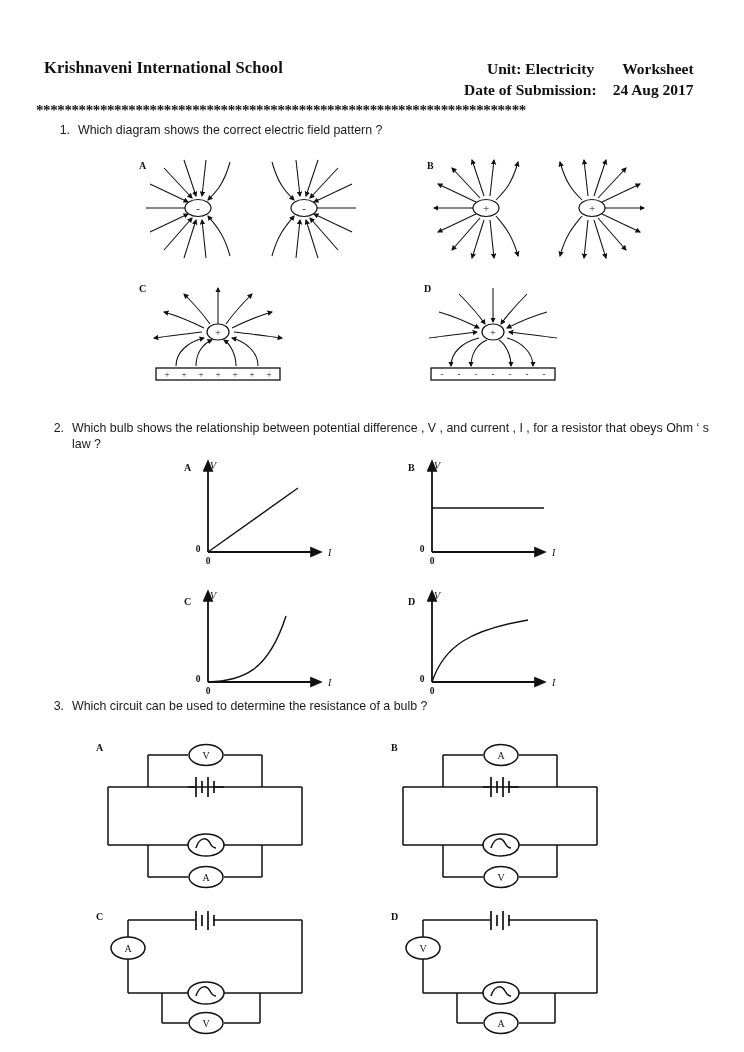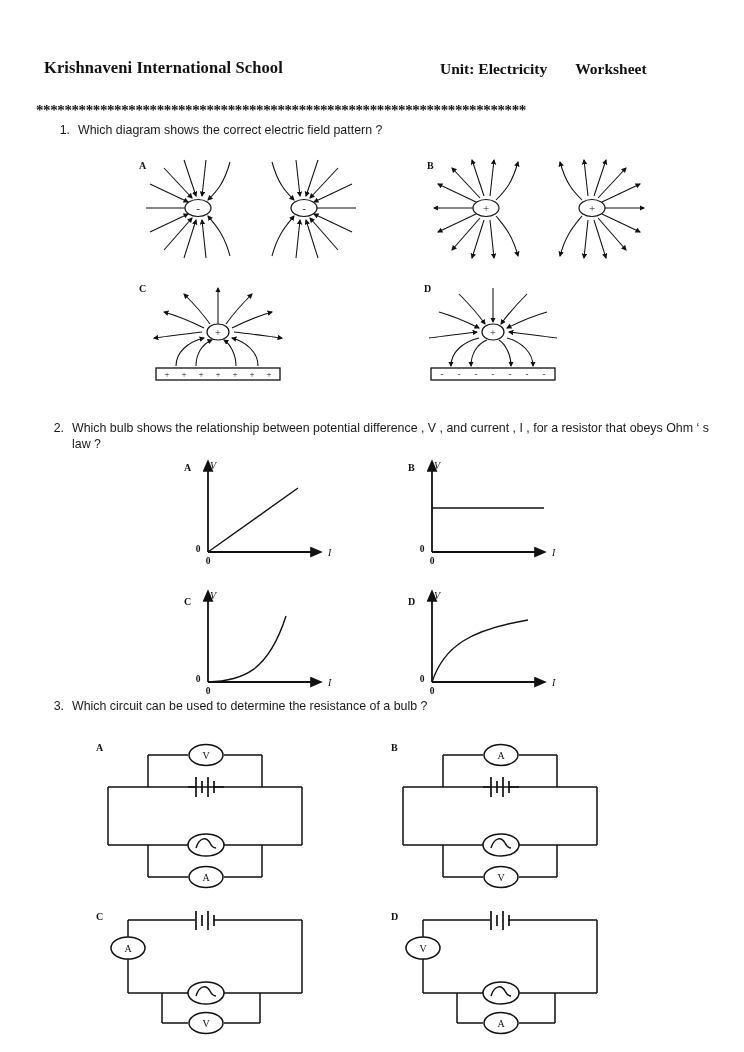--- a/index.html
+++ b/index.html
@@ -28,21 +28,21 @@
     position: absolute;
     left: 44px; top: 0;
     font-family: "Liberation Serif", serif;
     font-weight: bold;
     font-size: 16.5px;
     letter-spacing: 0.1px;
     white-space: nowrap;
   }
   .hdr-right {
     position: absolute;
-    left: 440px; top: 0;
+    left: 464px; top: 0;
     font-family: "Liberation Serif", serif;
     font-weight: bold;
     font-size: 15.5px;
     white-space: nowrap;
     text-align: right;
   }
   .hdr-row { display: block; height: 21px; line-height: 21px; }
   .hdr-unit { display: inline-block; }
   .hdr-worksheet { display: inline-block; margin-left: 28px; }
   .hdr-datelabel { display: inline-block; }
@@ -99,20 +99,23 @@
 </head>
 <body>
 
 <div class="page">
 
   <div class="header">
     <div class="school-name">Krishnaveni International  School</div>
     <div class="hdr-right">
       <span class="hdr-row">
         <span class="hdr-unit">Unit: Electricity</span><span class="hdr-worksheet">Worksheet</span>
+      </span>
+      <span class="hdr-row">
+        <span class="hdr-datelabel">Date of Submission:</span><span class="hdr-datevalue">24 Aug 2017</span>
       </span>
     </div>
   </div>
 
   <div class="divider">*********************************************************************</div>
 
   <div class="question" id="q1">
     <span class="q-num">1.</span>
     <span class="q-text">Which diagram shows the correct electric field pattern ?</span>
   </div>

